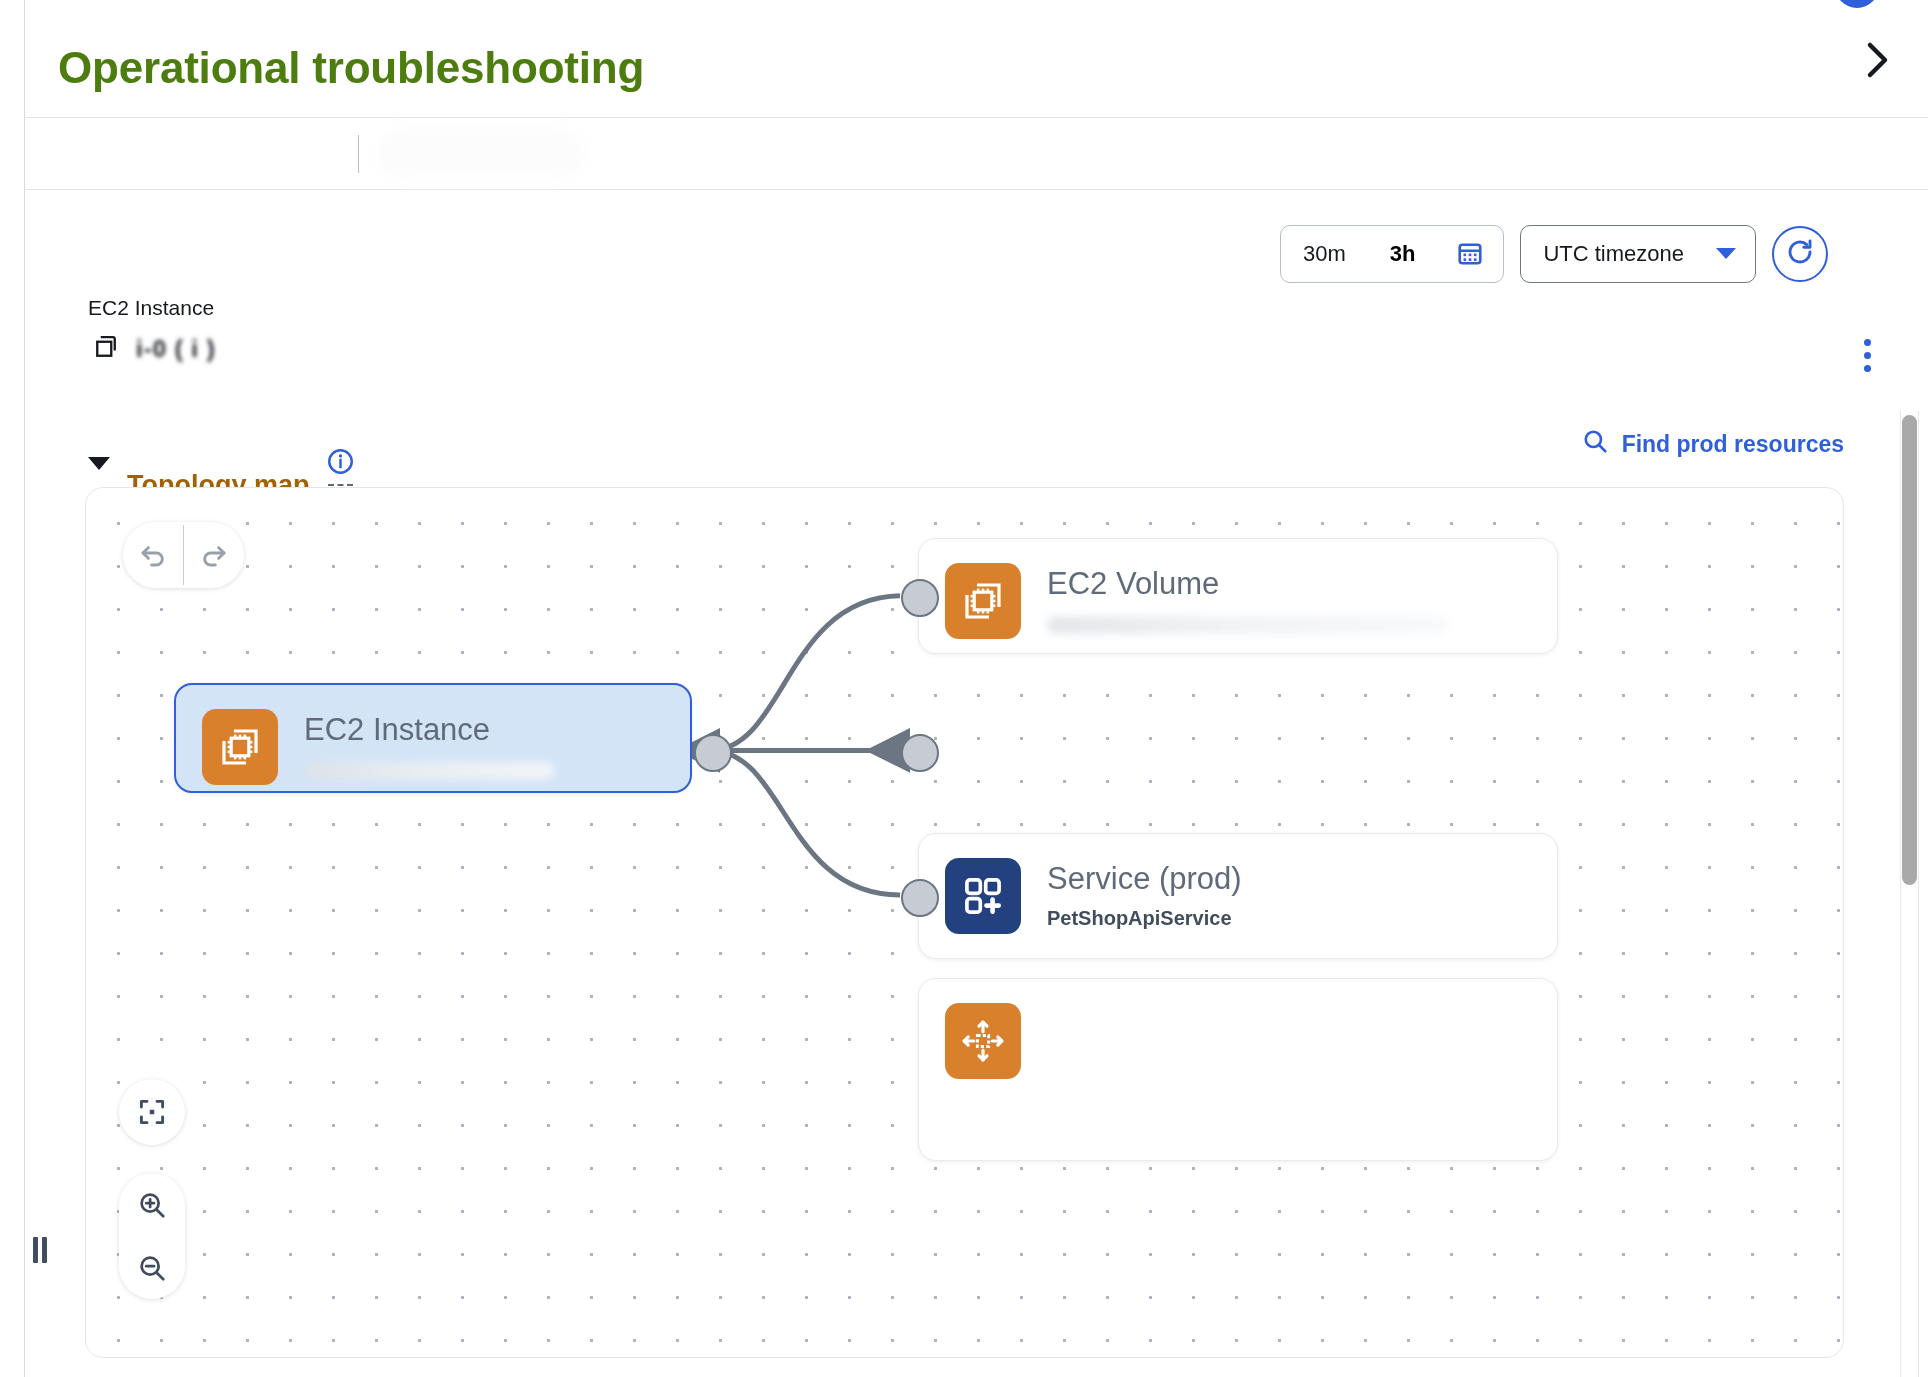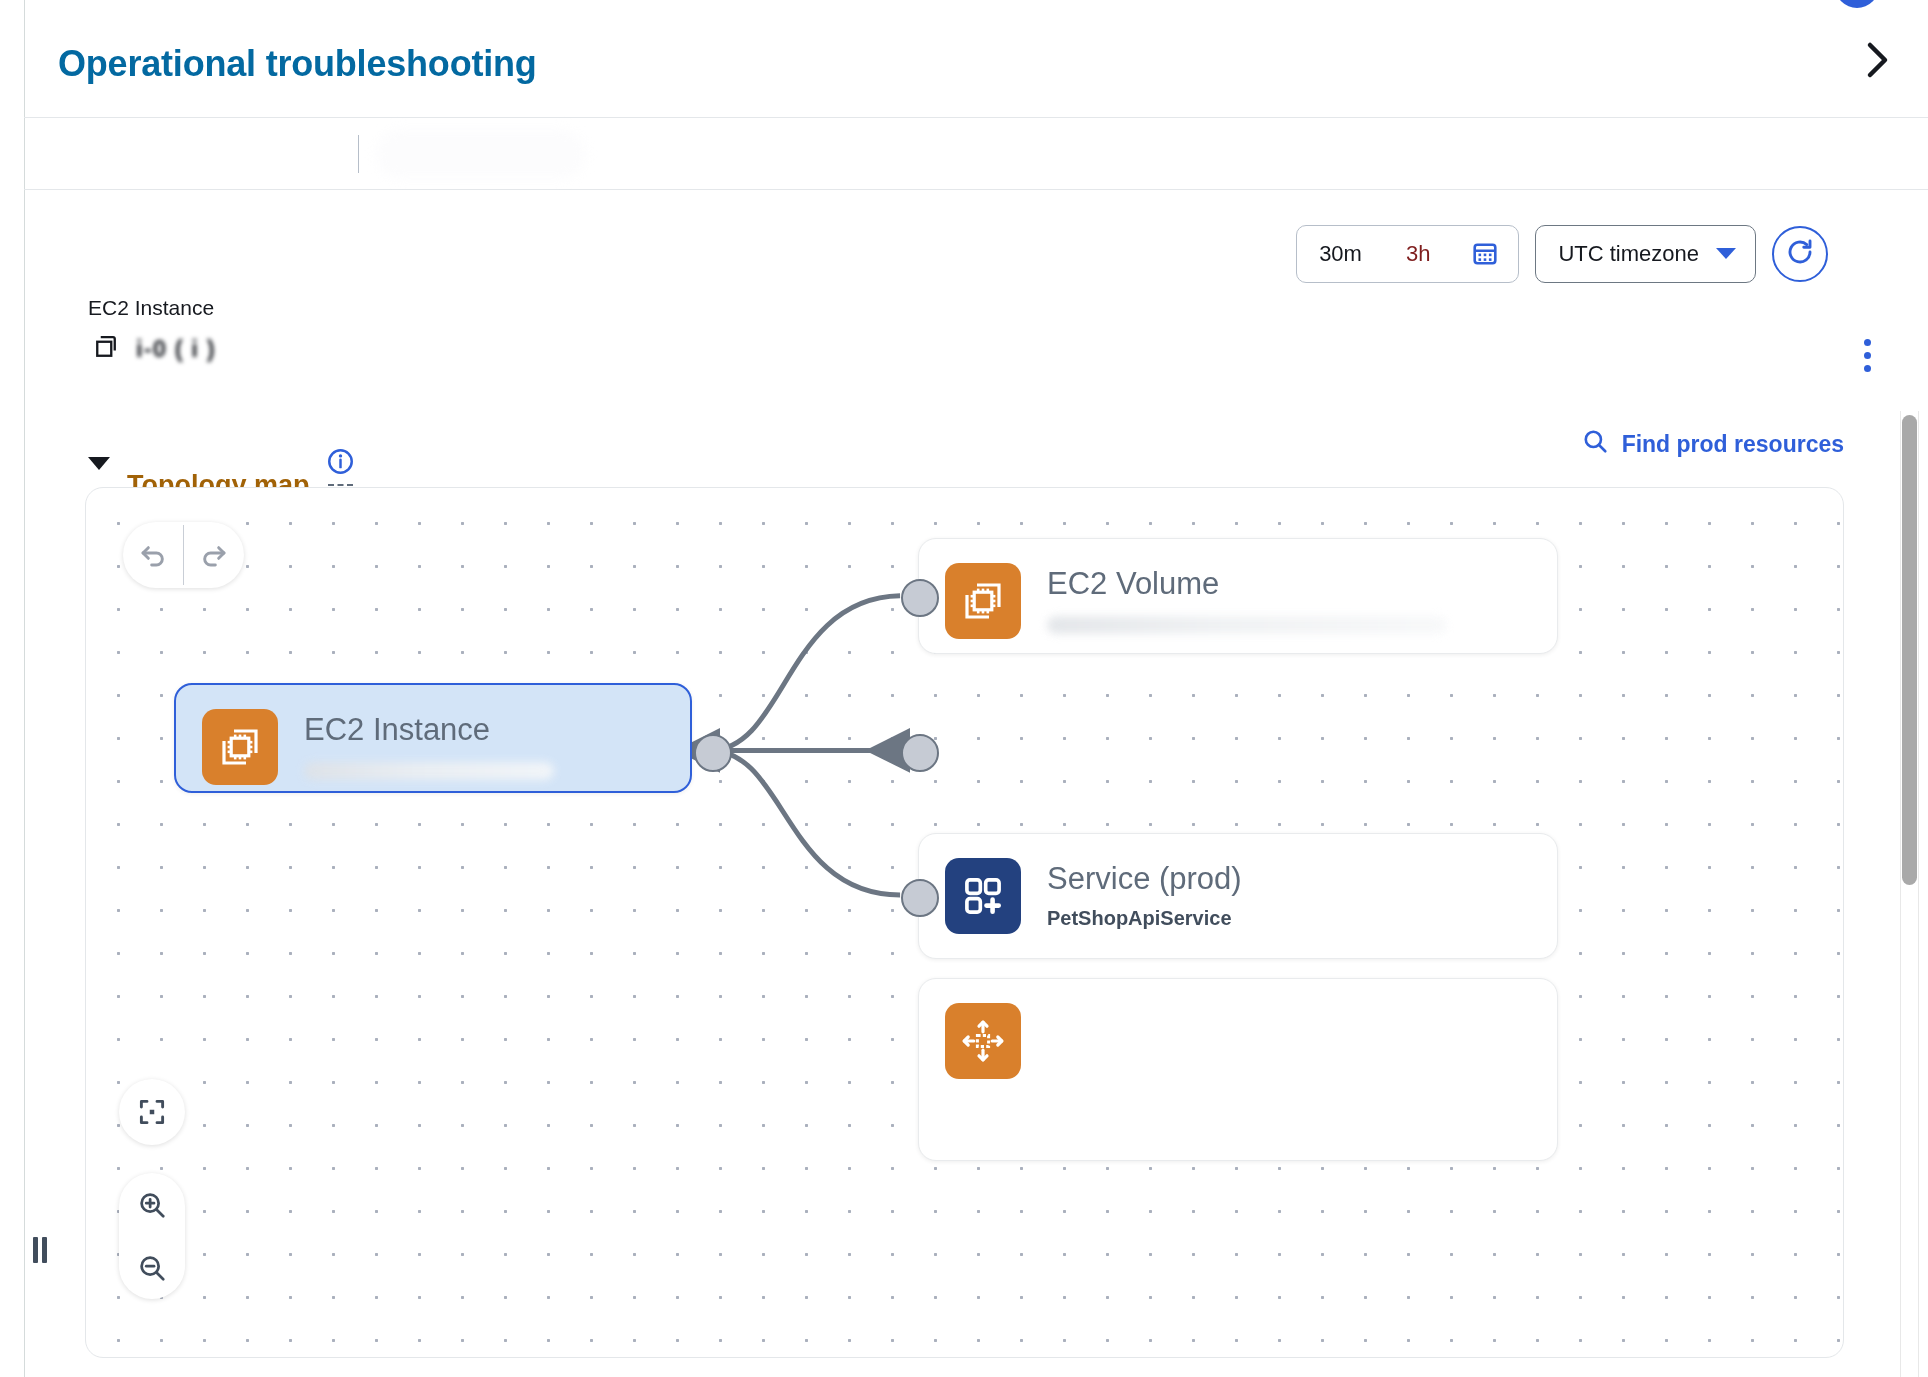--- a/index.html
+++ b/index.html
@@ -50,23 +50,23 @@
     left: 24px; top: 0;
     width: 1904px;
     height: 118px;
     border-bottom: 1px solid #e4e7ea;
     box-sizing: border-box;
   }
   .header-title {
     position: absolute;
     left: 34px;
     top: 43px;
-    font-size: 36px;
+    font-size: 44px;
     font-weight: bold;
-    color: #0369a1;
+    color: #4d7c0f;
     letter-spacing: -0.2px;
   }
   .header-chevron {
     position: absolute;
     right: 30px;
     top: 40px;
     width: 40px; height: 40px;
     display: flex; align-items: center; justify-content: center;
     cursor: pointer;
   }
@@ -152,30 +152,30 @@
     display: flex;
     align-items: center;
     font-size: 22px;
     color: #16191f;
     background: transparent;
     border: none;
     cursor: pointer;
     font-family: inherit;
   }
   .range-btn.selected {
-    color: #7f1d1d;
-    font-weight: normal;
+    color: #000000;
+    font-weight: bold;
   }
   .range-btn.cal {
     padding: 0 20px;
   }
   .tz-select {
     display: flex;
     align-items: center;
-    gap: 16px;
+    gap: 31px;
     height: 56px;
     padding: 0 18px 0 22px;
     border: 1px solid #6d7883;
     border-radius: 10px;
     background: #fff;
     font-size: 22px;
     color: #16191f;
     cursor: pointer;
   }
   .refresh-btn {

